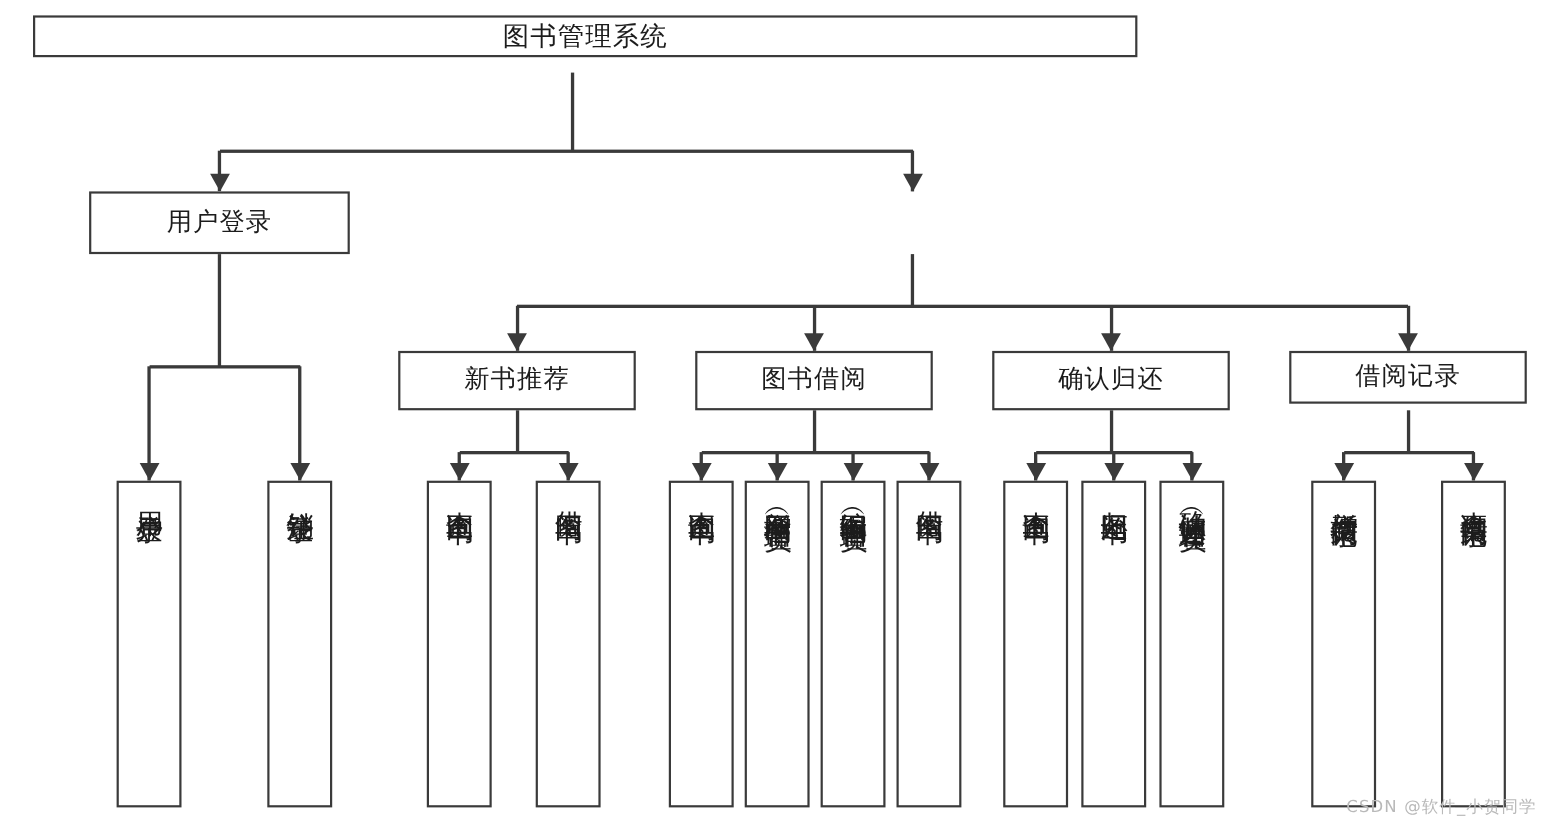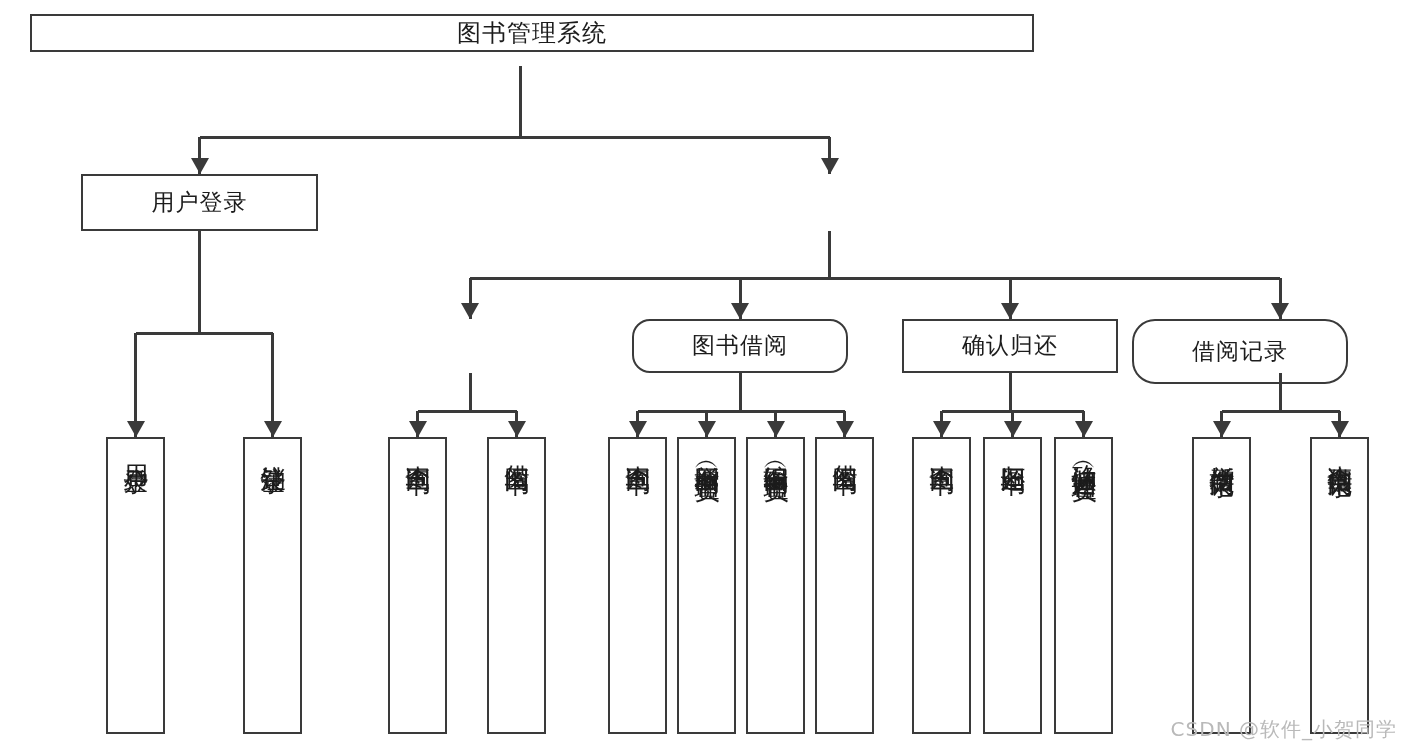--- a/index.html
+++ b/index.html
@@ -65,21 +65,21 @@
     width:0;height:0;
     border-left:9px solid transparent;
     border-right:9px solid transparent;
     border-top:16px solid #3a3a3a;
   }
   
   #watermark{
     position:absolute;
     right:8px;
     bottom:4px;
-    font-size:20px;
+    font-size:15px;
     color:#b9b9b9;
     letter-spacing:1px;
     white-space:nowrap;
     user-select:none;
   }
 </style>
 </head>
 <body>
 
 <div id="canvas">
@@ -110,27 +110,30 @@
   <div class="hline" id="c-bm-bus" style="left: 470px; top: 276.5px; width: 810px;"></div>
   <div class="vline" id="c-bm-1" style="left: 468.5px; top: 278px; height: 41px;"></div>
   <div class="vline" id="c-bm-2" style="left: 738.5px; top: 278px; height: 41px;"></div>
   <div class="vline" id="c-bm-3" style="left: 1008.5px; top: 278px; height: 41px;"></div>
   <div class="vline" id="c-bm-4" style="left: 1278.5px; top: 278px; height: 41px;"></div>
   <div class="arrow" id="a-bm-1" style="left: 461px; top: 303px;"></div>
   <div class="arrow" id="a-bm-2" style="left: 731px; top: 303px;"></div>
   <div class="arrow" id="a-bm-3" style="left: 1001px; top: 303px;"></div>
   <div class="arrow" id="a-bm-4" style="left: 1271px; top: 303px;"></div>
 
-  <div class="node h" id="n-book-borrow" style="left: 632px; top: 319px; width: 216px; height: 54px; border-radius: 18px;">
+  <div class="node h" id="n-new-book-recommend" style="left: 362px; top: 319px; width: 216px; height: 54px;">
+    <span>新书推荐</span>
+  </div>
+  <div class="node h" id="n-book-borrow" style="left: 632px; top: 319px; width: 216px; height: 54px;">
     <span>图书借阅</span>
   </div>
   <div class="node h" id="n-current-borrow" style="left: 902px; top: 319px; width: 216px; height: 54px;">
     <span>确认归还</span>
   </div>
-  <div class="node h" id="n-borrow-record" style="left: 1132px; top: 319px; width: 216px; height: 65px; border-radius: 23px;">
+  <div class="node h" id="n-borrow-record" style="left: 1172px; top: 319px; width: 216px; height: 48px;">
     <span>借阅记录</span>
   </div>
 
   <div id="sub-connectors">
       <div class="vline" style="left: 468.5px; top: 373px; height: 38px;"></div>
       <div class="hline" style="left: 417.5px; top: 409.5px; width: 99px;"></div>
       <div class="vline" style="left: 416px; top: 411px; height: 26px;"></div>
       <div class="arrow" style="left: 408.5px; top: 421px;"></div>
       <div class="vline" style="left: 515px; top: 411px; height: 26px;"></div>
       <div class="arrow" style="left: 507.5px; top: 421px;"></div>

